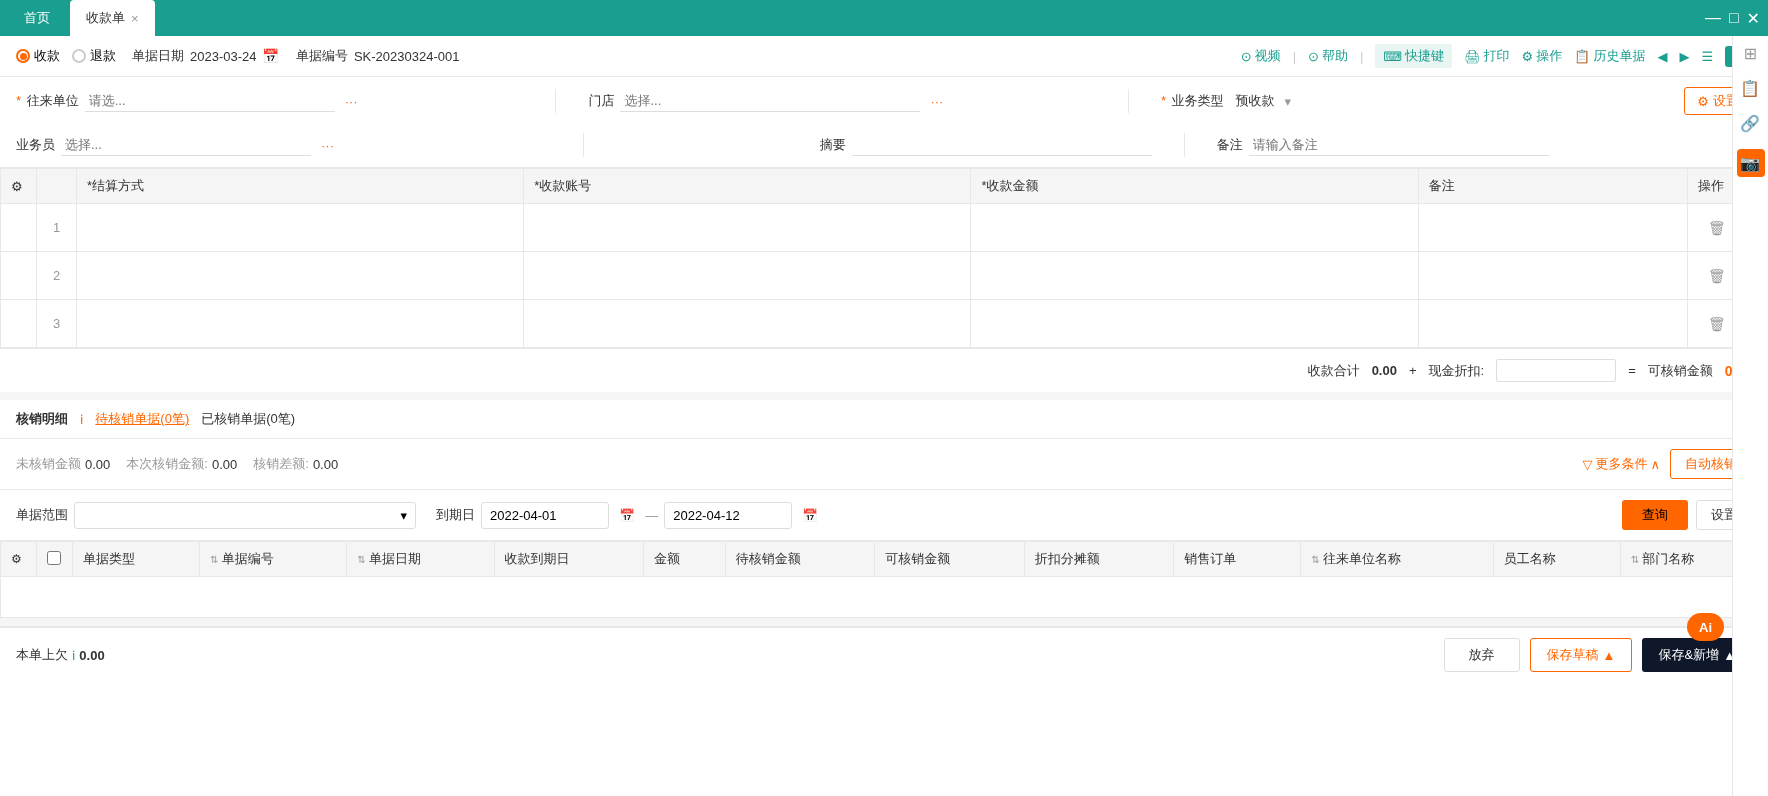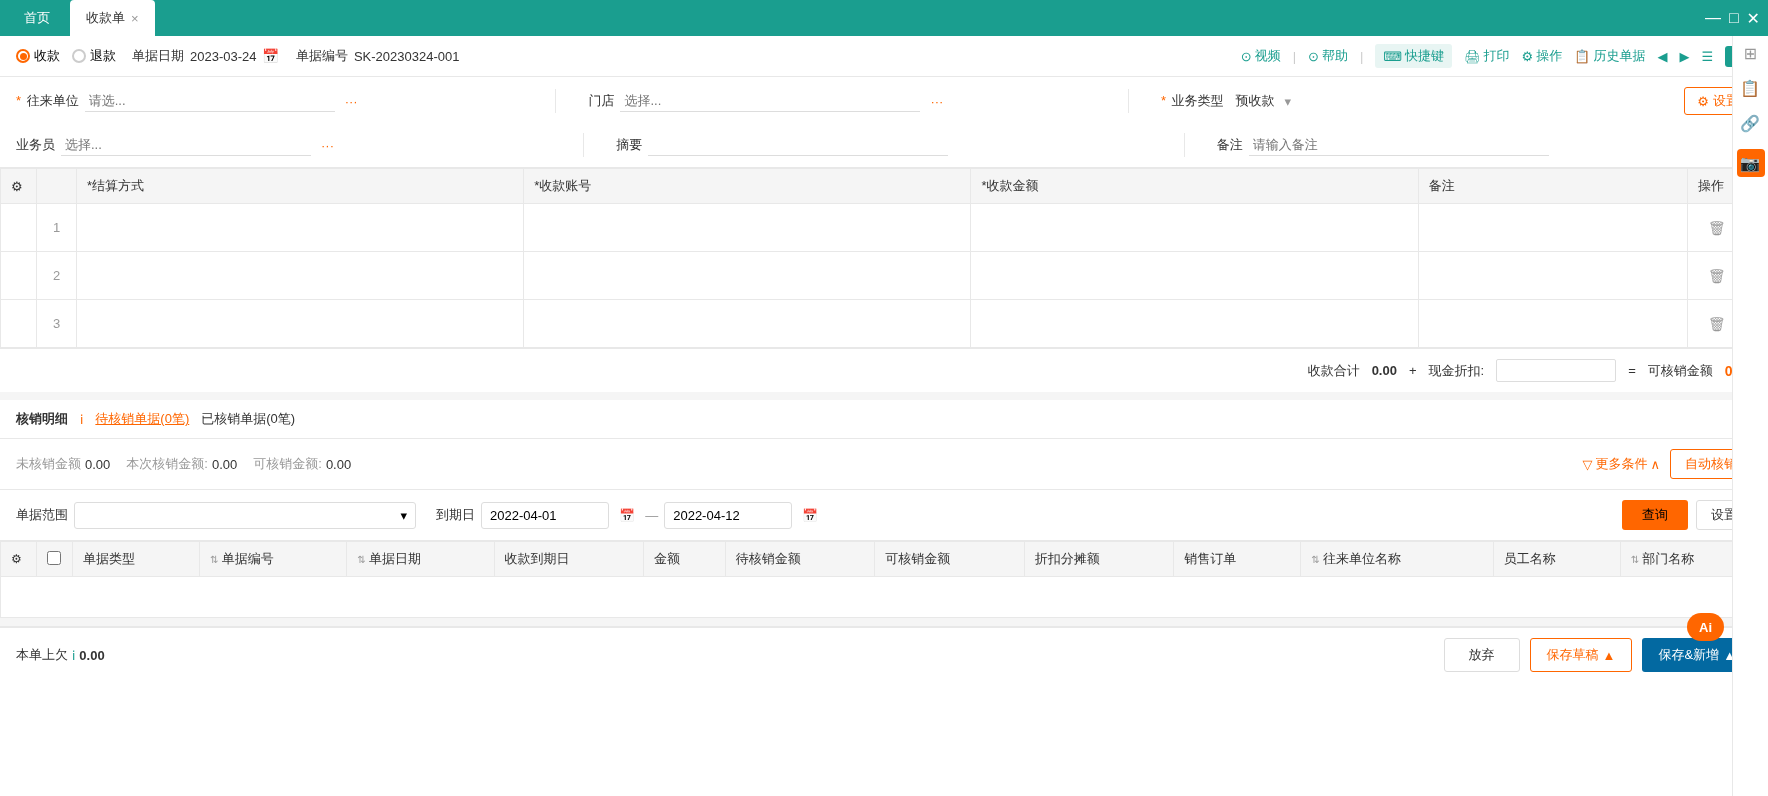--- a/index.html
+++ b/index.html
@@ -315,21 +315,21 @@
       border: 1px solid #f60;
       color: #f60;
       padding: 7px 16px;
       border-radius: 3px;
       cursor: pointer;
       display: flex;
       align-items: center;
       gap: 4px;
     }
     .btn-save {
-      background: #0369a1;
+      background: #0f172a;
       border: none;
       color: #fff;
       padding: 7px 16px;
       border-radius: 3px;
       cursor: pointer;
       display: flex;
       align-items: center;
       gap: 4px;
     }
 
@@ -482,21 +482,21 @@
       </div>
     </div>
 
     <div class="form-row" style="margin-top:8px;">
       <div class="form-field" style="flex:2;">
         <span class="form-field-label">业务员</span>
         <input class="form-input" type="text" style="max-width: 250px;" placeholder="选择...">
         <span class="dots-btn">···</span>
       </div>
       <div class="field-divider"></div>
-      <div class="form-field" style="flex:2;">
+      <div class="form-field" style="flex:2;justify-content:flex-end;">
         <span class="form-field-label">摘要</span>
         <input class="form-input" type="text" style="max-width: 300px;">
       </div>
       <div class="field-divider"></div>
       <div class="form-field" style="flex:2;">
         <span class="form-field-label">备注</span>
         <input class="form-input" type="text" style="max-width: 300px;" placeholder="请输入备注">
       </div>
     </div>
   </div>
@@ -580,21 +580,21 @@
     <div class="filter-row">
       <div class="filter-item">
         <span class="filter-label">未核销金额</span>
         <span class="filter-value">0.00</span>
       </div>
       <div class="filter-item">
         <span class="filter-label">本次核销金额:</span>
         <span class="filter-value">0.00</span>
       </div>
       <div class="filter-item">
-        <span class="filter-label">可核销金额:</span>
+        <span class="filter-label">核销差额:</span>
         <span class="filter-value">0.00</span>
       </div>
       <div class="filter-right">
         <button class="more-filter-btn">
           <span>▽</span>
           <span>更多条件</span>
           <span>∧</span>
         </button>
         <button class="auto-writeoff-btn">
           <span>自动核销</span>

